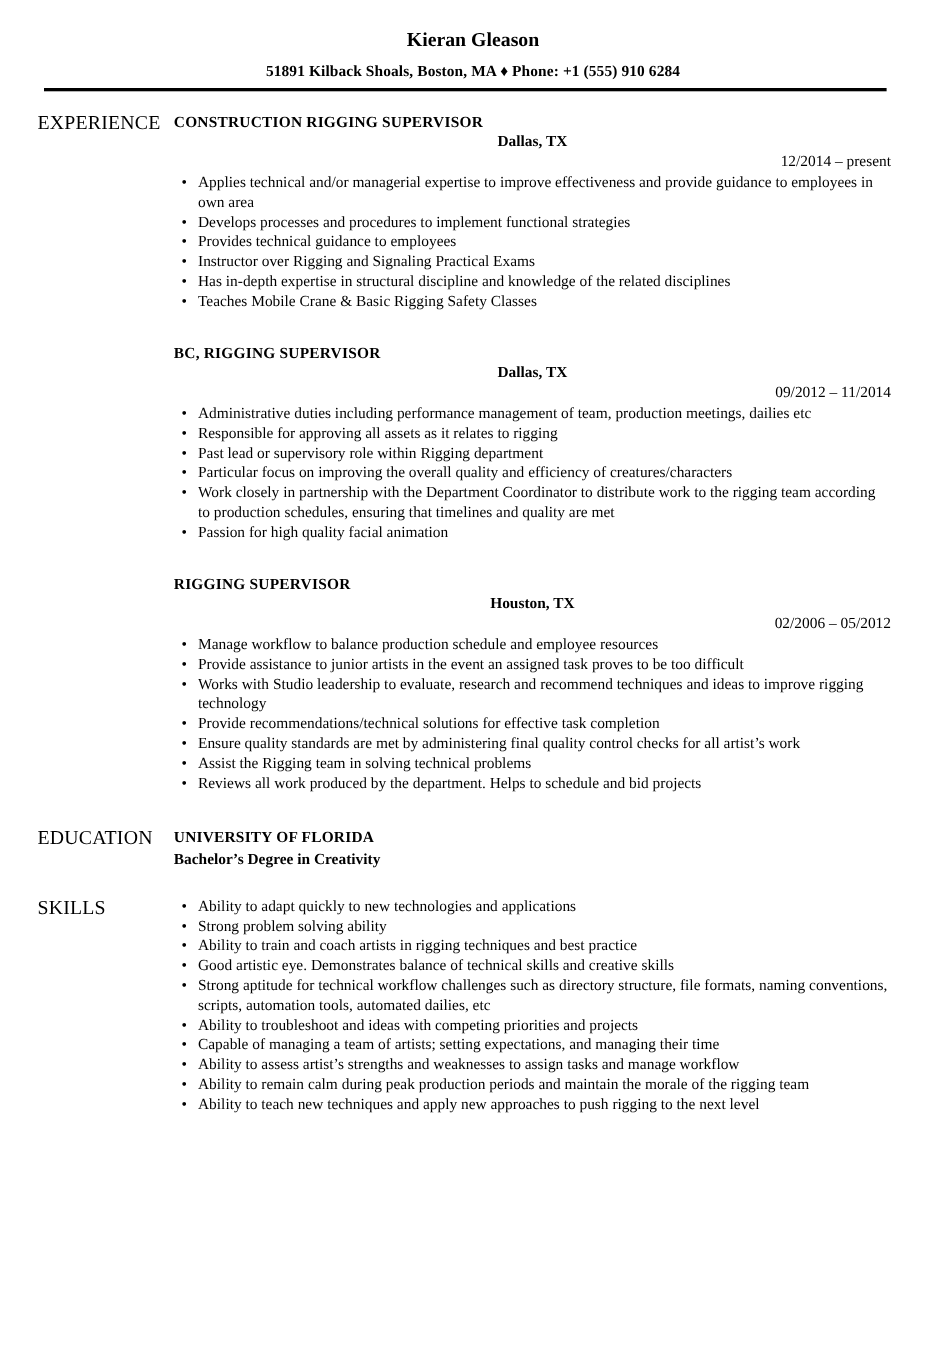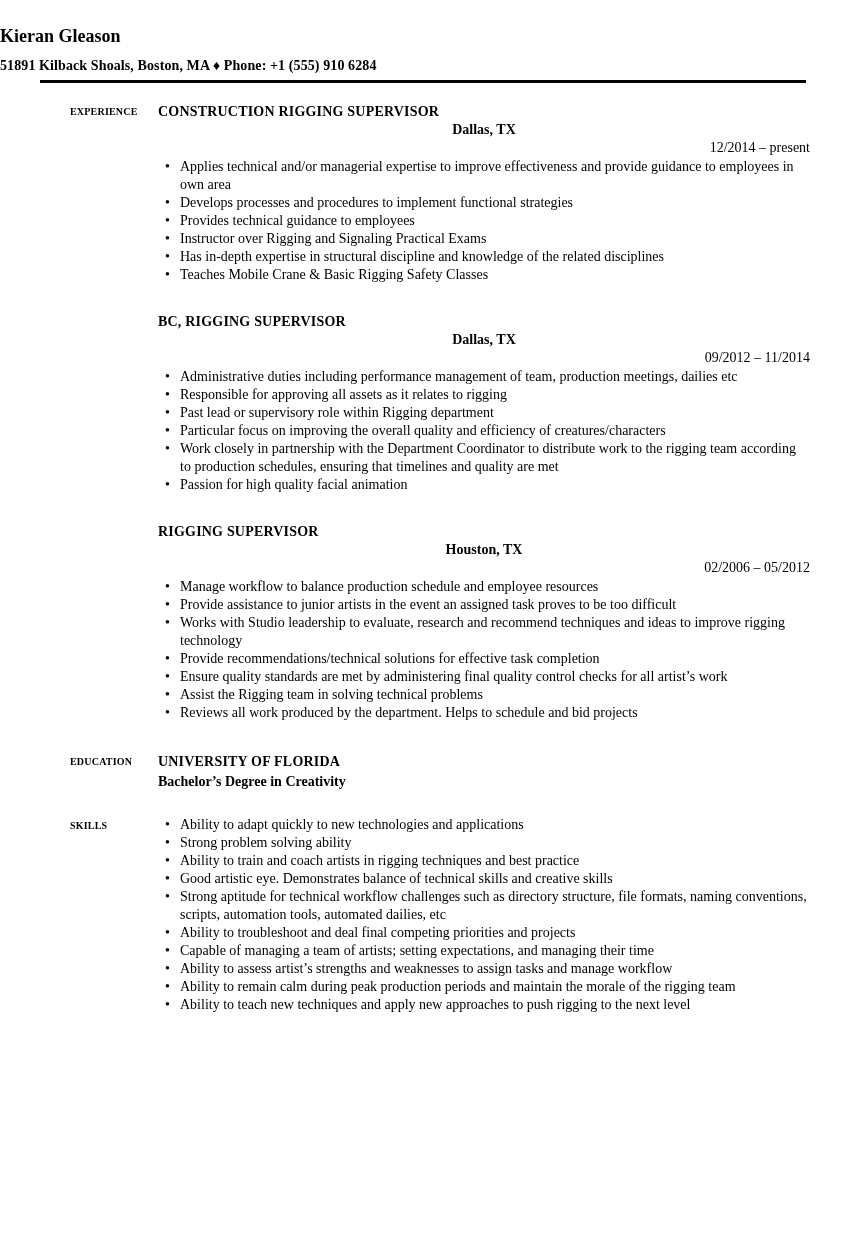--- a/index.html
+++ b/index.html
@@ -12,20 +12,21 @@
     width: 860px;
     height: 1240px;
     background: #ffffff;
     color: #000000;
     font-family: "Liberation Serif", serif;
     overflow: hidden;
     box-sizing: border-box;
   }
   
   .header {
+    text-align: center;
     padding-top: 26px;
   }
   .name {
     font-size: 18px;
     line-height: 20px;
     font-weight: bold;
   }
   .contact {
     font-size: 14px;
     line-height: 17px;
@@ -41,25 +42,24 @@
   
   .content {
     padding: 19px 50px 0 34px;
   }
   .section {
     display: grid;
     grid-template-columns: 124px 1fr;
     align-items: start;
   }
   .section-label {
-    font-size: 10px;
-    font-weight: bold;
+    font-size: 18px;
+    font-weight: normal;
     line-height: 19px;
     letter-spacing: 0.2px;
-    margin-left: 36px;
   }
   
   .job + .job { margin-top: 28px; }
   .job-title {
     font-size: 14px;
     font-weight: bold;
     line-height: 19px;
     letter-spacing: 0.2px;
   }
   .job-location {
@@ -181,21 +181,21 @@
 
     <div class="section section-skills">
       <div class="section-label">SKILLS</div>
       <div class="section-body">
         <ul class="bullets">
             <li>Ability to adapt quickly to new technologies and applications</li>
             <li>Strong problem solving ability</li>
             <li>Ability to train and coach artists in rigging techniques and best practice</li>
             <li>Good artistic eye. Demonstrates balance of technical skills and creative skills</li>
             <li>Strong aptitude for technical workflow challenges such as directory structure, file formats, naming conventions, scripts, automation tools, automated dailies, etc</li>
-            <li>Ability to troubleshoot and deal final competing priorities and projects</li>
+            <li>Ability to troubleshoot and ideas with competing priorities and projects</li>
             <li>Capable of managing a team of artists; setting expectations, and managing their time</li>
             <li>Ability to assess artist’s strengths and weaknesses to assign tasks and manage workflow</li>
             <li>Ability to remain calm during peak production periods and maintain the morale of the rigging team</li>
             <li>Ability to teach new techniques and apply new approaches to push rigging to the next level</li>
           </ul>
       </div>
     </div>
 
   </div>
 </div>

